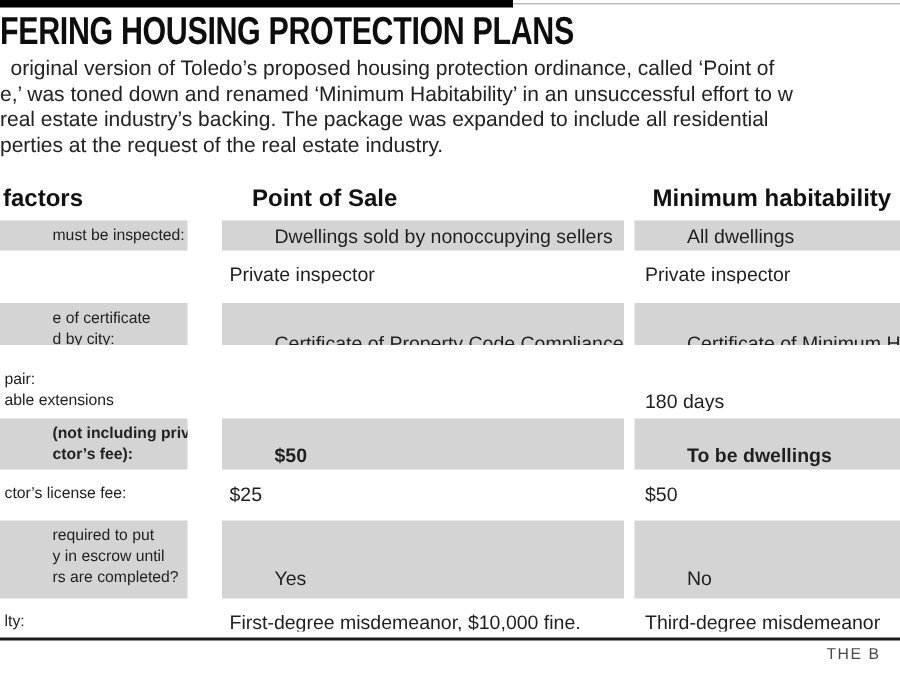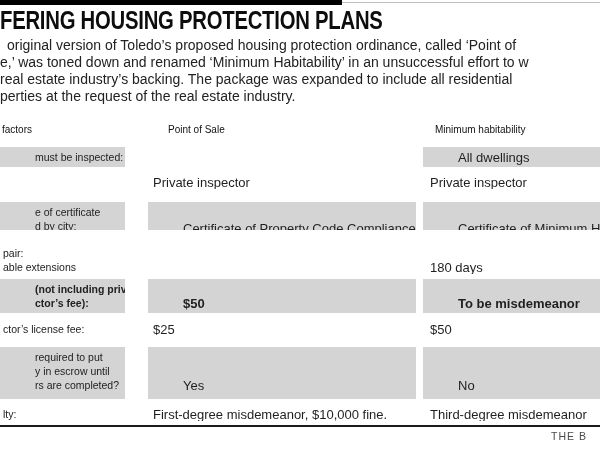--- a/index.html
+++ b/index.html
@@ -10,21 +10,21 @@
   .topbar{position:absolute;left:0;top:0;width:342px;height:5px;background:var(--topbar,#000);}
   .topline{position:absolute;left:342px;top:2px;width:258px;height:1px;background:#bdbdbd;}
   .title{
     position:absolute;left:0;top:5px;font-size:26px;font-weight:bold;letter-spacing:-0.3px;
     white-space:nowrap;color:#0d0d0d;transform:scaleX(0.78);transform-origin:0 0;
   }
   .intro{position:absolute;left:0;top:37px;width:600px;font-size:14px;line-height:17px;color:#222;}
   .intro .ln{white-space:nowrap;overflow:hidden;}
   .intro .ln.first{padding-left:7px;}
 
-  .hdr{position:absolute;top:124px;font-weight:normal;font-size:10px;white-space:nowrap;color:#111;text-align:right;}
+  .hdr{position:absolute;top:124px;font-weight:bold;font-size:16px;white-space:nowrap;color:#111;text-align:right;}
   .hdr.factors{left:2px;}
   .hdr.pos{left:168px;}
   .hdr.mh{left:435px;}
 
   .row{position:absolute;left:0;width:600px;}
   .cell{position:absolute;top:0;height:100%;box-sizing:border-box;white-space:nowrap;overflow:hidden;}
   .c1{left:0;width:125px;padding-left:3px;font-size:10.5px;color:#222;}
   .c1 .ln{line-height:14px;}
   .c2{left:148px;width:268px;padding-left:5px;font-size:13px;color:#1f1f1f;}
   .c3{left:423px;width:177px;padding-left:7px;font-size:13px;color:#1f1f1f;}
@@ -61,20 +61,21 @@
   </div>
 
   <div class="hdr factors">factors</div>
   <div class="hdr pos">Point of Sale</div>
   <div class="hdr mh">Minimum habitability</div>
 
   <div class="row r1 shaded">
     <div class="cell c1">
       <div class="ln">must be inspected:</div>
     </div>
+    <div class="cell c2">Dwellings sold by nonoccupying sellers</div>
     <div class="cell c3">All dwellings</div>
   </div>
 
   <div class="row r2">
     <div class="cell c2">Private inspector</div>
     <div class="cell c3">Private inspector</div>
   </div>
 
   <div class="row r3 shaded">
     <div class="cell c1">
@@ -92,21 +93,21 @@
     </div>
     <div class="cell c3">180 days</div>
   </div>
 
   <div class="row r5 shaded">
     <div class="cell c1">
       <div class="ln">(not including private</div>
       <div class="ln">ctor’s fee):</div>
     </div>
     <div class="cell c2">$50</div>
-    <div class="cell c3">To be misdemeanor</div>
+    <div class="cell c3">To be dwellings</div>
   </div>
 
   <div class="row r6">
     <div class="cell c1">
       <div class="ln">ctor’s license fee:</div>
     </div>
     <div class="cell c2">$25</div>
     <div class="cell c3">$50</div>
   </div>
 

